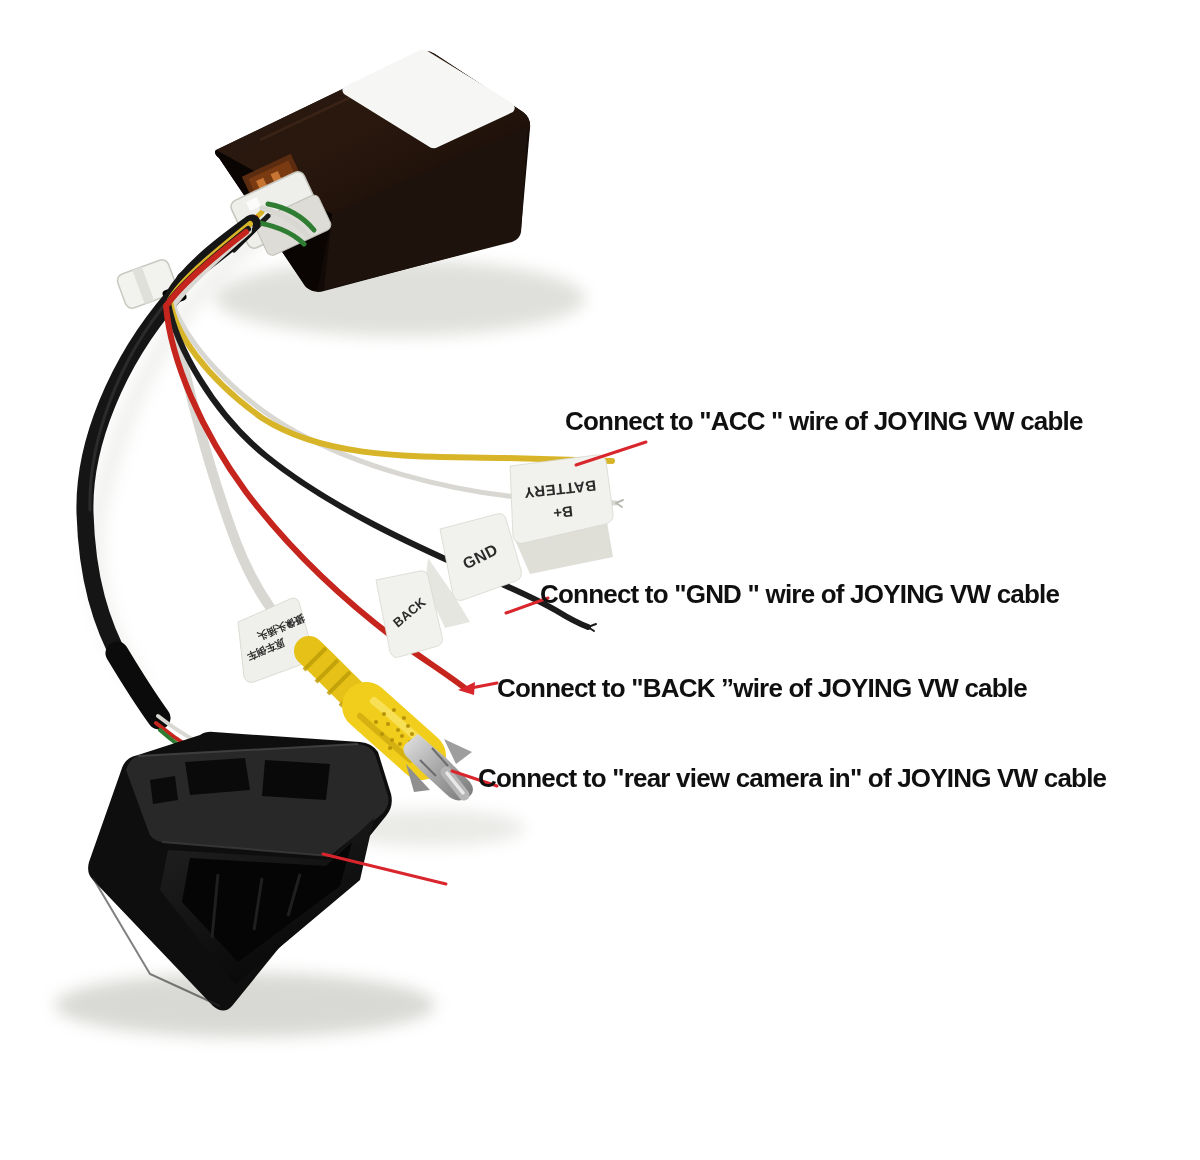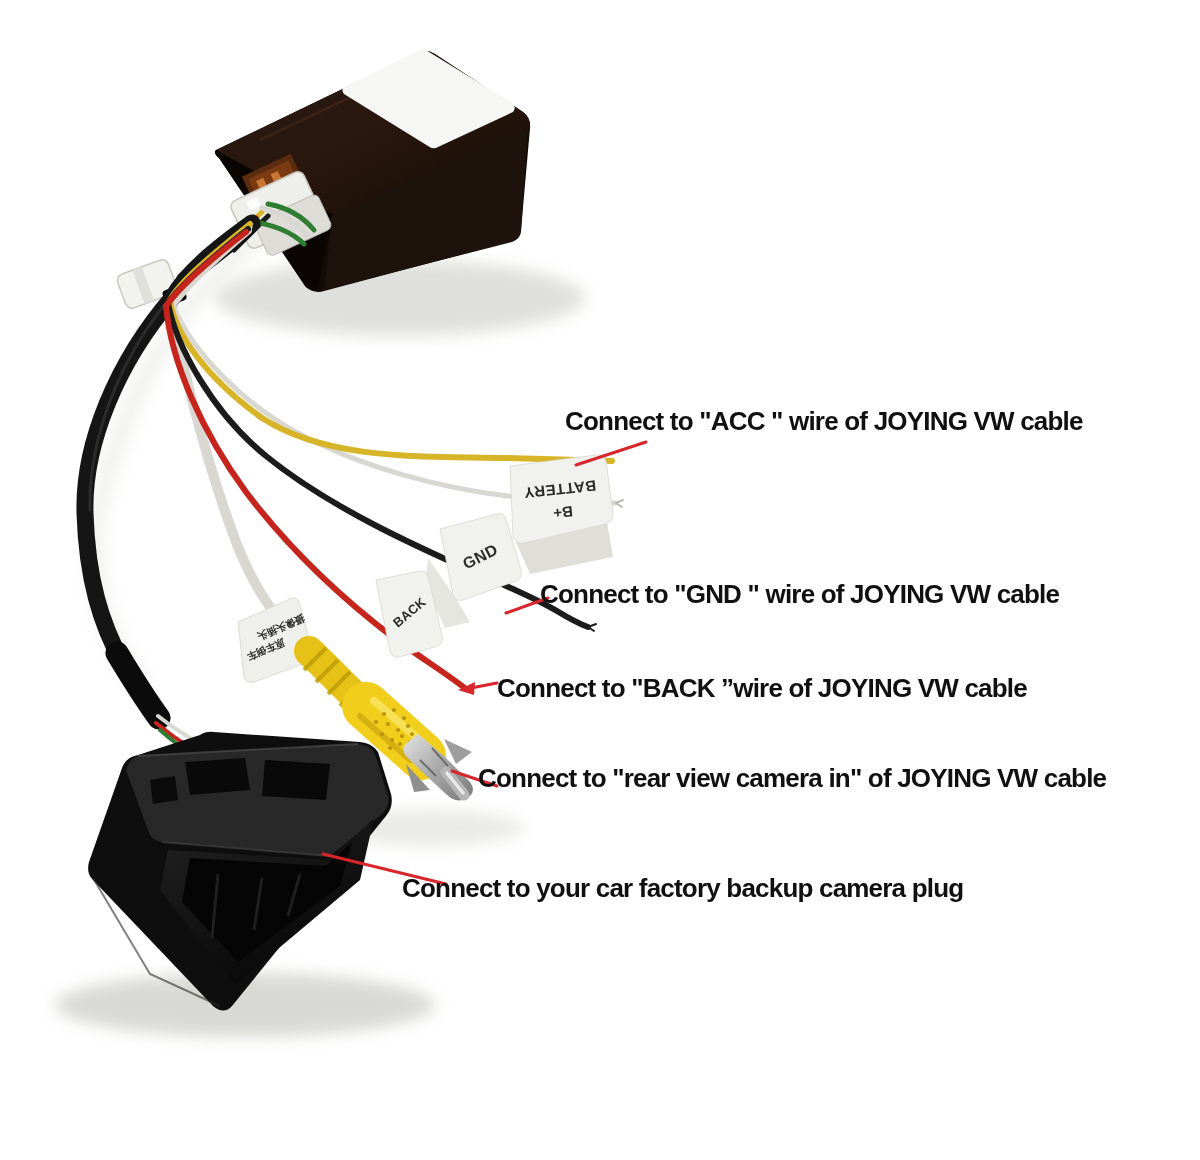--- a/index.html
+++ b/index.html
@@ -202,15 +202,14 @@
       <path d="M458,690 L475,682 L474,695 Z" stroke="none" fill="#d8262c"></path>
       <path d="M452,771 L497,786" stroke="#d8262c"></path>
       <path d="M323,854 L446,884" stroke="#d8262c"></path>
     </g>
   </svg>
 
   <div class="anno anno-acc">Connect to "ACC " wire of JOYING VW cable</div>
   <div class="anno anno-gnd">Connect to "GND " wire of JOYING VW cable</div>
   <div class="anno anno-back">Connect to "BACK ”wire of JOYING VW cable</div>
   <div class="anno anno-camera">Connect to "rear view camera in" of JOYING VW cable</div>
-  <div class="anno anno-factory">Connect to your car factory backup camera plug</div>
 
 </div>
 
 </body></html>

